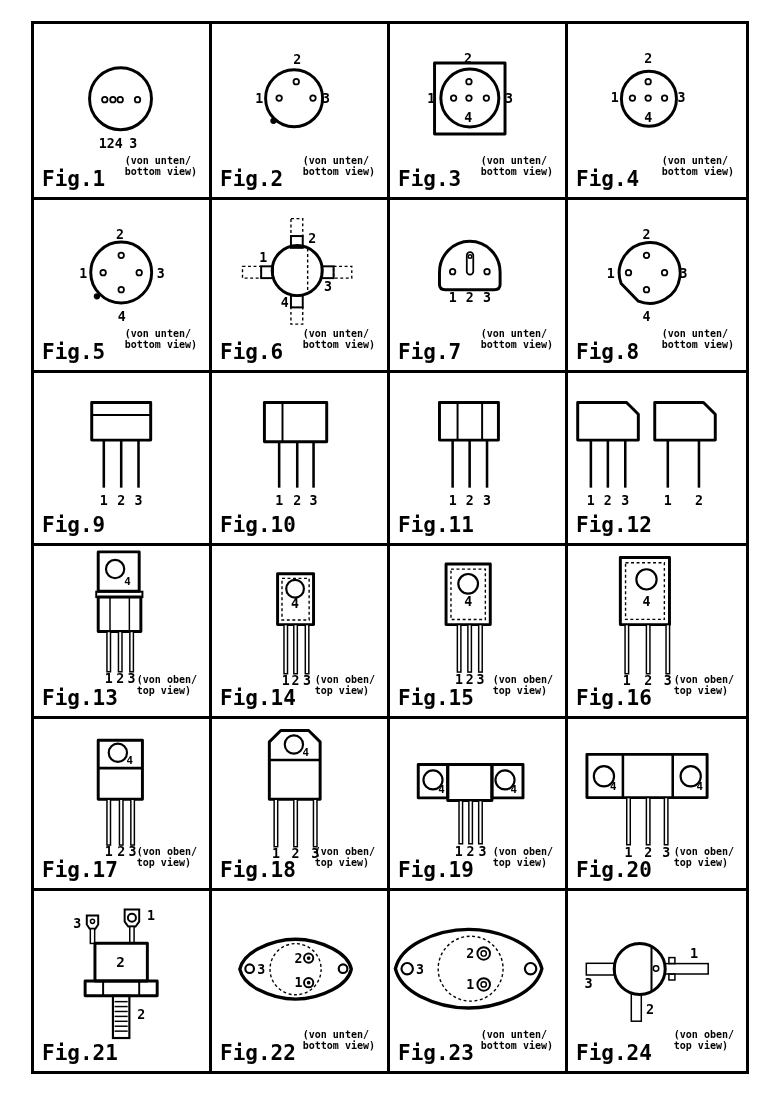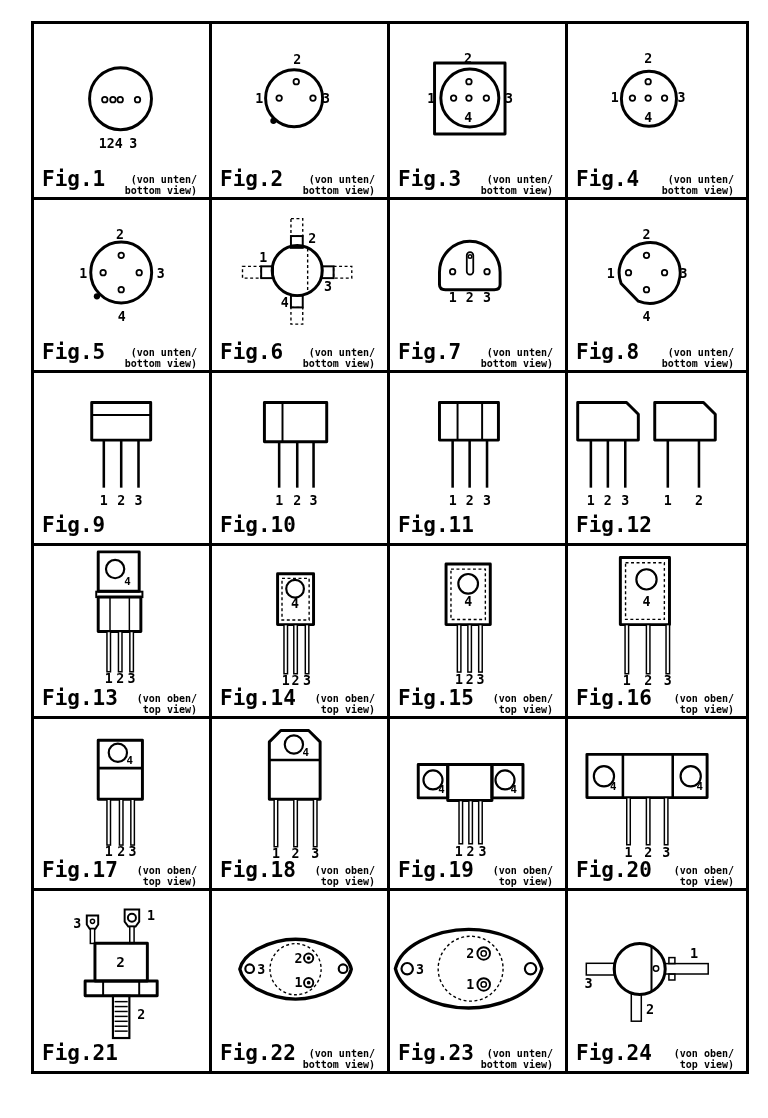--- a/index.html
+++ b/index.html
@@ -20,22 +20,22 @@
   svg .lead{fill:#fff;stroke:#000;stroke-width:1.5;}
   svg .ls{stroke:#000;stroke-width:2.6;}
   svg .dash{fill:none;stroke:#000;stroke-width:1.4;stroke-dasharray:3 2.6;}
   svg .fb{fill:#000;stroke:none;}
   svg text{font-family:"DejaVu Sans Mono",monospace;font-weight:bold;fill:#000;}
   svg .pin{font-size:13.5px;text-anchor:middle;}
   svg .sub{font-size:11px;text-anchor:middle;}
   svg .b2{font-size:14.5px;text-anchor:middle;}
   .figlab{position:absolute;left:8px;bottom:6px;font-family:"DejaVu Sans Mono",monospace;
           font-weight:bold;font-size:21px;color:#000;white-space:nowrap;}
-  .view{position:absolute;right:12px;bottom:1px;font-family:"DejaVu Sans Mono",monospace;
-        font-weight:bold;font-size:10px;line-height:1.05;text-align:right;color:#000;white-space:nowrap;}
+  .view{position:absolute;right:12px;bottom:20px;font-family:"DejaVu Sans Mono",monospace;
+        font-weight:bold;font-size:10px;line-height:1.05;text-align:left;color:#000;white-space:nowrap;}
 </style>
 </head>
 <body>
 
 <div class="sheet">
 <div class="grid">
 
   <div class="cell">
     <svg viewBox="0 0 178 176">
       <circle class="o" cx="88" cy="76" r="31.5"></circle>

